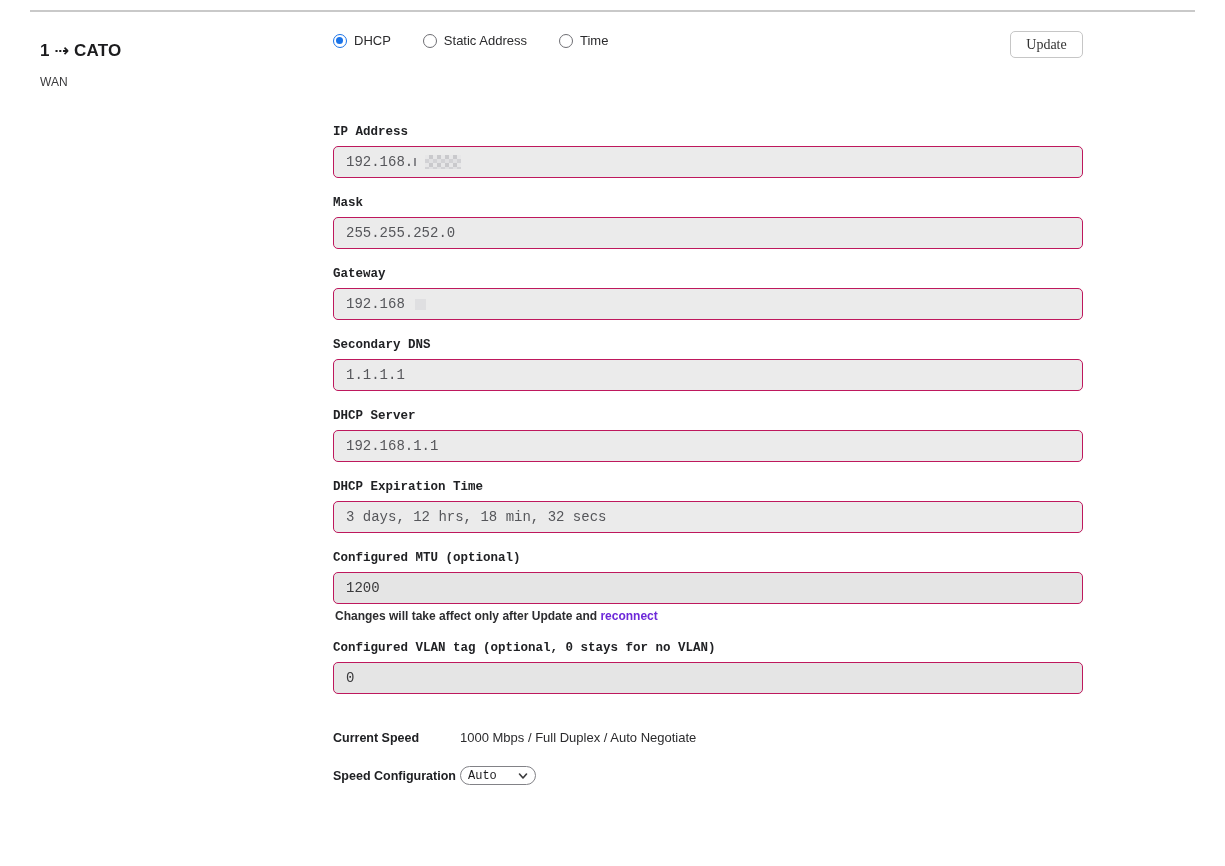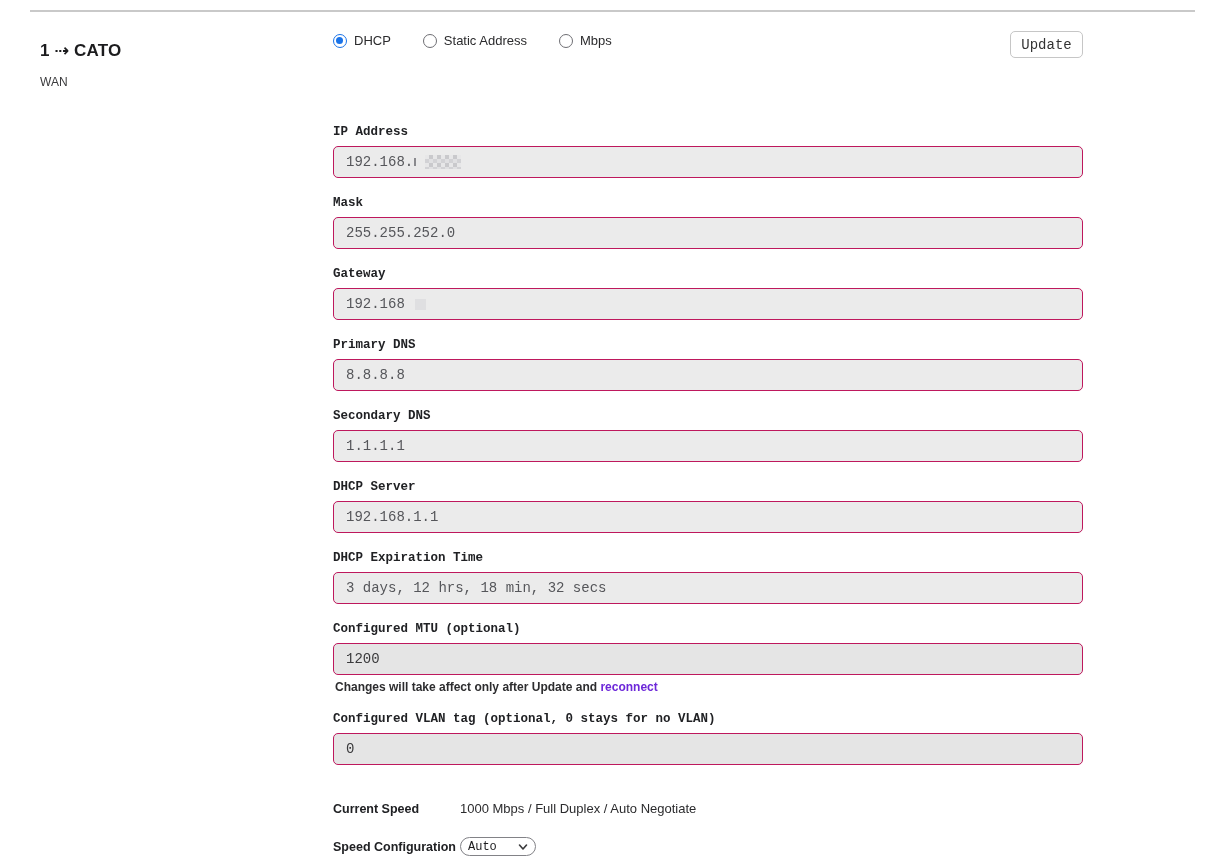--- a/index.html
+++ b/index.html
@@ -16,21 +16,21 @@
 
   
   .mode-row { position: absolute; left: 333px; top: 33px; display: flex; align-items: center; gap: 14px; }
   .mode-option { display: flex; align-items: center; margin-right: 14px; cursor: pointer; }
   .radio { width: 14px; height: 14px; border-radius: 50%; border: 1.5px solid #6e6e73; background: #fff; margin-right: 7px; flex: 0 0 auto; position: relative; }
   .radio.selected { border-color: #1a73e8; }
   .radio.selected::after { content: ""; position: absolute; left: 2px; top: 2px; width: 7px; height: 7px; border-radius: 50%; background: #1a73e8; }
   .mode-label { font-size: 13px; color: #2b2b2d; padding-right: 4px; }
 
   
-  .update-btn { position: absolute; left: 1010px; top: 31px; width: 73px; height: 27px; background: #fff; border: 1px solid #c6c6c6; border-radius: 5px; font-size: 14px; color: #333; font-family: Liberation Mono, monospace; cursor: pointer; display: flex; align-items: center; justify-content: center; }
+  .update-btn { position: absolute; left: 1010px; top: 31px; width: 73px; height: 27px; background: #fff; border: 1px solid #c6c6c6; border-radius: 5px; font-size: 14px; color: #333; font-family: Liberation Serif, serif; cursor: pointer; display: flex; align-items: center; justify-content: center; }
 
   
   .form-col { position: absolute; left: 333px; top: 117px; width: 750px; padding-top: 8px; }
   .group { margin-bottom: 18px; font-family: Liberation Mono, monospace; }
   .field-label { display: block; font-size: 12.5px; font-weight: 700; color: #202124; margin-bottom: 7px; line-height: 14px; }
   .text-input, .fake-input {
     width: 750px; height: 32px; border: 1px solid #be185d; border-radius: 5px;
     font-size: 14px; font-family: inherit; padding: 0 12px; display: flex; align-items: center;
   }
   .fake-input { background: #ebebeb; color: #55565a; }
@@ -71,21 +71,21 @@
     <div class="mode-option">
       <span class="radio selected"></span>
       <span class="mode-label">DHCP</span>
     </div>
     <div class="mode-option">
       <span class="radio"></span>
       <span class="mode-label">Static Address</span>
     </div>
     <div class="mode-option">
       <span class="radio"></span>
-      <span class="mode-label">Mbps</span>
+      <span class="mode-label">Time</span>
     </div>
   </div>
 
   <button class="update-btn">Update</button>
 
   <div class="form-col">
 
     <div class="group">
       <span class="field-label">IP Address</span>
       <div class="fake-input">
@@ -103,26 +103,20 @@
     </div>
 
     <div class="group">
       <span class="field-label">Gateway</span>
       <div class="fake-input">
         <span>192.168</span>
           <span class="redact-faint"></span>
       </div>
     </div>
 
-    <div class="group">
-      <span class="field-label">Primary DNS</span>
-      <div class="fake-input">
-        <span>8.8.8.8</span>
-      </div>
-    </div>
 
     <div class="group">
       <span class="field-label">Secondary DNS</span>
       <div class="fake-input">
         <span>1.1.1.1</span>
       </div>
     </div>
 
     <div class="group">
       <span class="field-label">DHCP Server</span>

